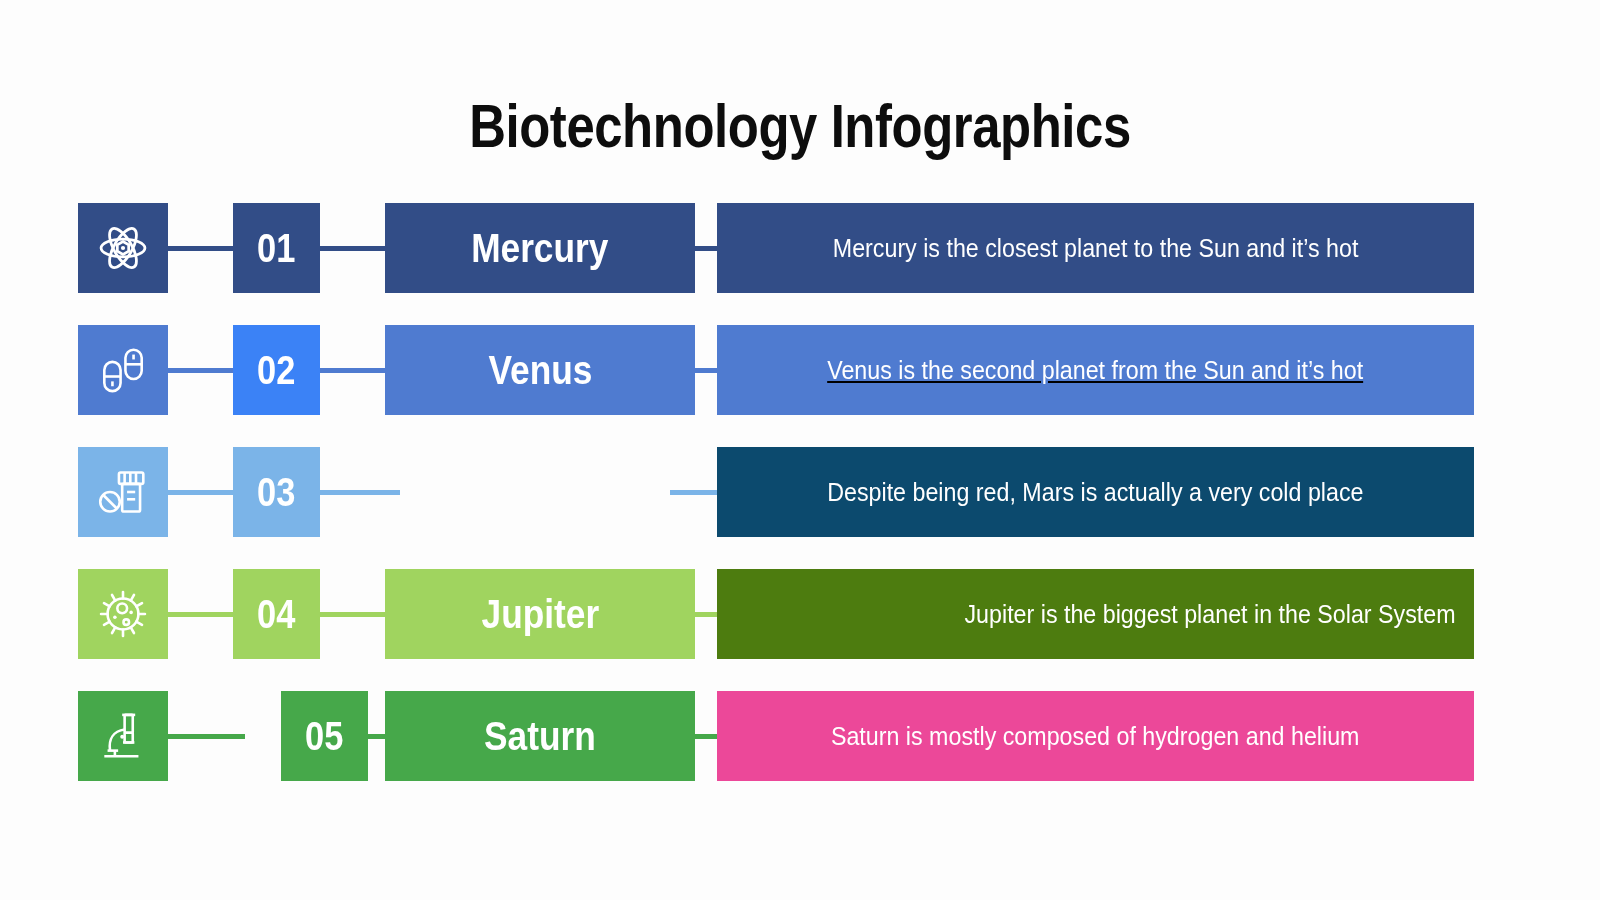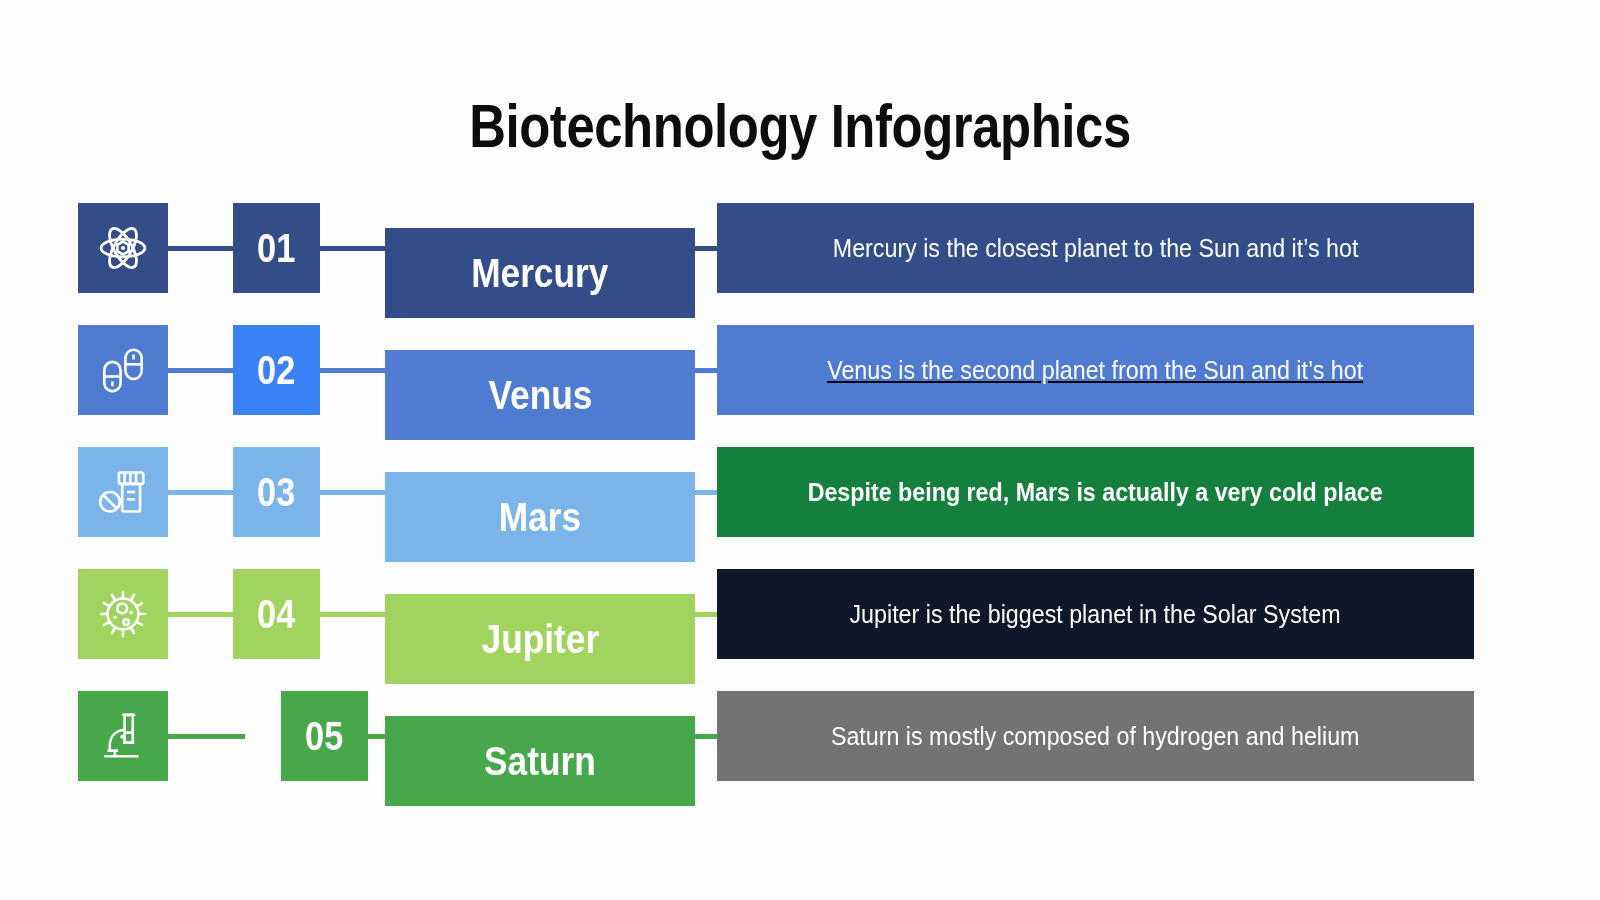--- a/index.html
+++ b/index.html
@@ -94,21 +94,20 @@
   
   .name-box {
     position: absolute;
     left: 385px;
     top: 0;
     width: 310px;
     height: 90px;
     display: flex;
     align-items: center;
     justify-content: center;
-    margin-top: 25px;
   }
   .name-box .name-text {
     font-family: "Liberation Sans Narrow", "Liberation Sans", sans-serif;
     font-weight: bold;
     font-size: 41px;
     color: #ffffff;
     transform: scaleX(0.86);
     white-space: nowrap;
   }
 
@@ -217,25 +216,22 @@
           <circle cx="16" cy="44" r="12"></circle>
           <line x1="8" y1="36" x2="24" y2="52"></line>
         </svg>
       </span>
     </div>
 
     <div class="num-box" style="background-color: rgb(123, 180, 232);">
       <span class="num-text">03</span>
     </div>
 
-    <div class="name-box" style="background-color: rgb(123, 180, 232);">
-      <span class="name-text">Mars</span>
-    </div>
-
-    <div class="desc-box" style="background-color: #15803d; font-weight: bold;">
+
+    <div class="desc-box" style="background-color: #0c4a6e;">
       <span class="desc-text">Despite being red, Mars is actually a very cold place</span>
     </div>
   </div>
 
   <div class="row">
     <div class="connector conn-a" style="background-color: rgb(160, 212, 95);"></div>
     <div class="connector conn-b" style="background-color: rgb(160, 212, 95);"></div>
     <div class="connector conn-c" style="background-color: rgb(160, 212, 95);"></div>
 
     <div class="icon-box" style="background-color: rgb(160, 212, 95);">
@@ -265,21 +261,21 @@
     </div>
 
     <div class="num-box" style="background-color: rgb(160, 212, 95);">
       <span class="num-text">04</span>
     </div>
 
     <div class="name-box" style="background-color: rgb(160, 212, 95);">
       <span class="name-text">Jupiter</span>
     </div>
 
-    <div class="desc-box" style="background-color: #0f172a;">
+    <div class="desc-box" style="background-color: #4d7c0f; justify-content: flex-end;">
       <span class="desc-text">Jupiter is the biggest planet in the Solar System</span>
     </div>
   </div>
 
   <div class="row">
     <div class="connector conn-a" style="background-color: rgb(70, 168, 74);"></div>
     <div class="connector conn-b" style="background-color: rgb(70, 168, 74);"></div>
     <div class="connector conn-c" style="background-color: rgb(70, 168, 74);"></div>
 
     <div class="icon-box" style="background-color: rgb(70, 168, 74);">
@@ -299,18 +295,18 @@
     </div>
 
     <div class="num-box" style="background-color: rgb(70, 168, 74); margin-left: 48px;">
       <span class="num-text">05</span>
     </div>
 
     <div class="name-box" style="background-color: rgb(70, 168, 74);">
       <span class="name-text">Saturn</span>
     </div>
 
-    <div class="desc-box" style="background-color: #737373; justify-content: center;">
+    <div class="desc-box" style="background-color: #ec4899; justify-content: center;">
       <span class="desc-text">Saturn is mostly composed of hydrogen and helium</span>
     </div>
   </div>
 
 </div>
 
 </body></html>

